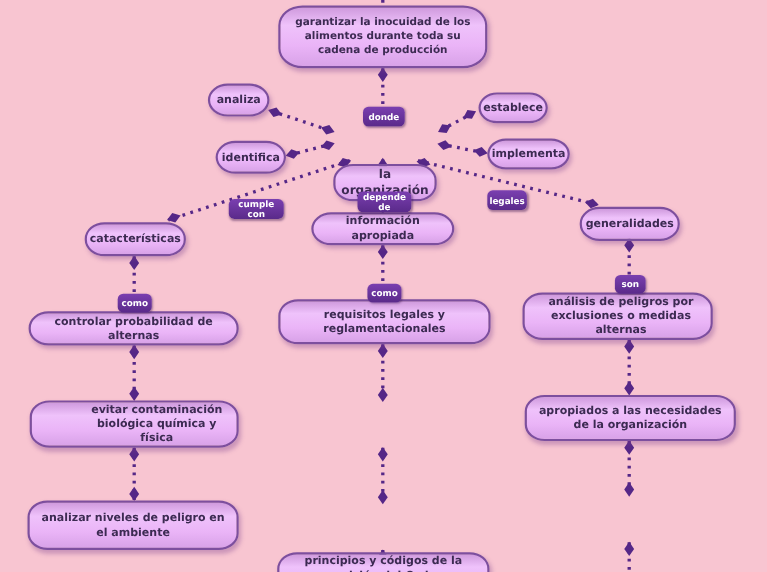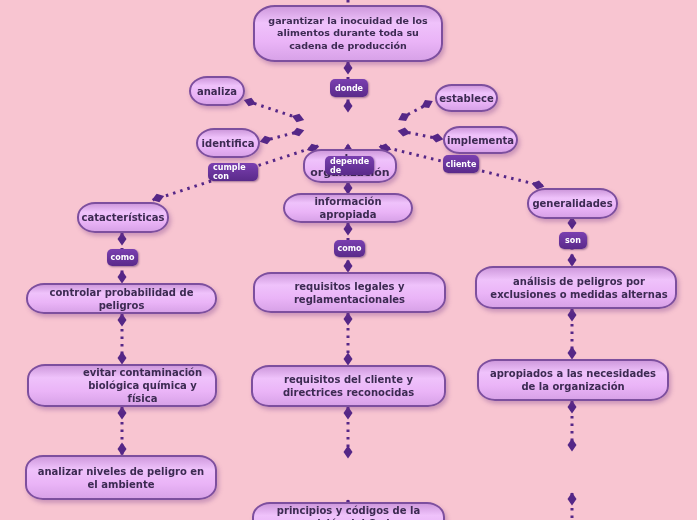--- a/index.html
+++ b/index.html
@@ -36,29 +36,30 @@
     font-size:10px;
     line-height:1.3;
     box-shadow:2px 3px 4px rgba(120,60,140,0.35);
     cursor:default;
   }
   .concept.root{font-size:9.5px;border-radius:22px/18px;}
   .concept.center{font-size:11px;}
   .link-label{
     position:absolute;z-index:3;
     display:flex;align-items:center;justify-content:center;
-    text-align:left;
+    text-align:center;
     padding:2px 5px;
     background:linear-gradient(180deg,#7a3fb0 0%,#5a2a8a 100%);
     border-radius:5px;
     color:var(--label-text);
     font-weight:bold;
     font-size:8px;
     box-shadow:1px 1px 2px rgba(60,20,80,0.45);
     cursor:default;
+    margin-top:18px;
   }
 </style>
 </head>
 <body>
 
 <div id="canvas">
 
   <svg class="edges" width="697" height="520" viewBox="0 0 697 520">
 
     <line class="edge" x1="348" y1="0" x2="348" y2="6"></line>
@@ -136,32 +137,31 @@
   <div class="concept root" style="left:253px;top:5px;width:190px;height:57px;">garantizar la inocuidad de los alimentos durante toda su cadena de producción</div>
   <div class="concept" style="left:189px;top:76px;width:56px;height:30px;">analiza</div>
   <div class="concept" style="left:435px;top:84px;width:63px;height:28px;">establece</div>
   <div class="concept center" style="left:303px;top:111px;width:94px;height:34px;margin-top:38px;">la organización</div>
   <div class="concept" style="left:196px;top:128px;width:64px;height:30px;">identifica</div>
   <div class="concept" style="left:443px;top:126px;width:75px;height:28px;">implementa</div>
   <div class="concept" style="left:283px;top:193px;width:130px;height:30px;">información apropiada</div>
   <div class="concept" style="left:77px;top:202px;width:92px;height:31px;">catacterísticas</div>
   <div class="concept" style="left:527px;top:188px;width:91px;height:31px;">generalidades</div>
 
-  <div class="concept" style="left:26px;top:283px;width:191px;height:31px;">controlar probabilidad de peligros</div>
+  <div class="concept" style="left:26px;top:283px;width:191px;height:31px;">controlar probabilidad de alternas</div>
   <div class="concept" style="left:27px;top:364px;width:190px;height:43px;padding-left:48px;">evitar contaminación biológica química y física</div>
   <div class="concept" style="left:25px;top:455px;width:192px;height:45px;">analizar niveles de peligro en el ambiente</div>
 
   <div class="concept" style="left:253px;top:272px;width:193px;height:41px;">requisitos legales y reglamentacionales</div>
-  <div class="concept" style="left:251px;top:365px;width:195px;height:42px;">requisitos del cliente y directrices reconocidas</div>
   <div class="concept" style="left:252px;top:458px;width:193px;height:42px;margin-top:44px;">principios y códigos de la comisión del Codex Alimentarius</div>
 
-  <div class="concept" style="left:475px;top:266px;width:202px;height:43px;padding-left:13px;">análisis de peligros por exclusiones o medidas alternas</div>
+  <div class="concept" style="left:475px;top:266px;width:173px;height:43px;padding-left:13px;">análisis de peligros por exclusiones o medidas alternas</div>
   <div class="concept" style="left:477px;top:359px;width:192px;height:42px;">apropiados a las necesidades de la organización</div>
 
   <div class="link-label" style="left:330px;top:79px;width:38px;height:18px;">donde</div>
   <div class="link-label" style="left:208px;top:163px;width:50px;height:18px;">cumple con</div>
   <div class="link-label" style="left:325px;top:156px;width:49px;height:19px;">depende de</div>
-  <div class="link-label" style="left:443px;top:155px;width:36px;height:18px;">cliente</div>
+  <div class="link-label" style="left:443px;top:155px;width:36px;height:18px;">legales</div>
   <div class="link-label" style="left:107px;top:249px;width:31px;height:17px;">como</div>
   <div class="link-label" style="left:334px;top:240px;width:31px;height:17px;">como</div>
   <div class="link-label" style="left:559px;top:232px;width:28px;height:17px;">son</div>
 
 </div>
 
 </body></html>

